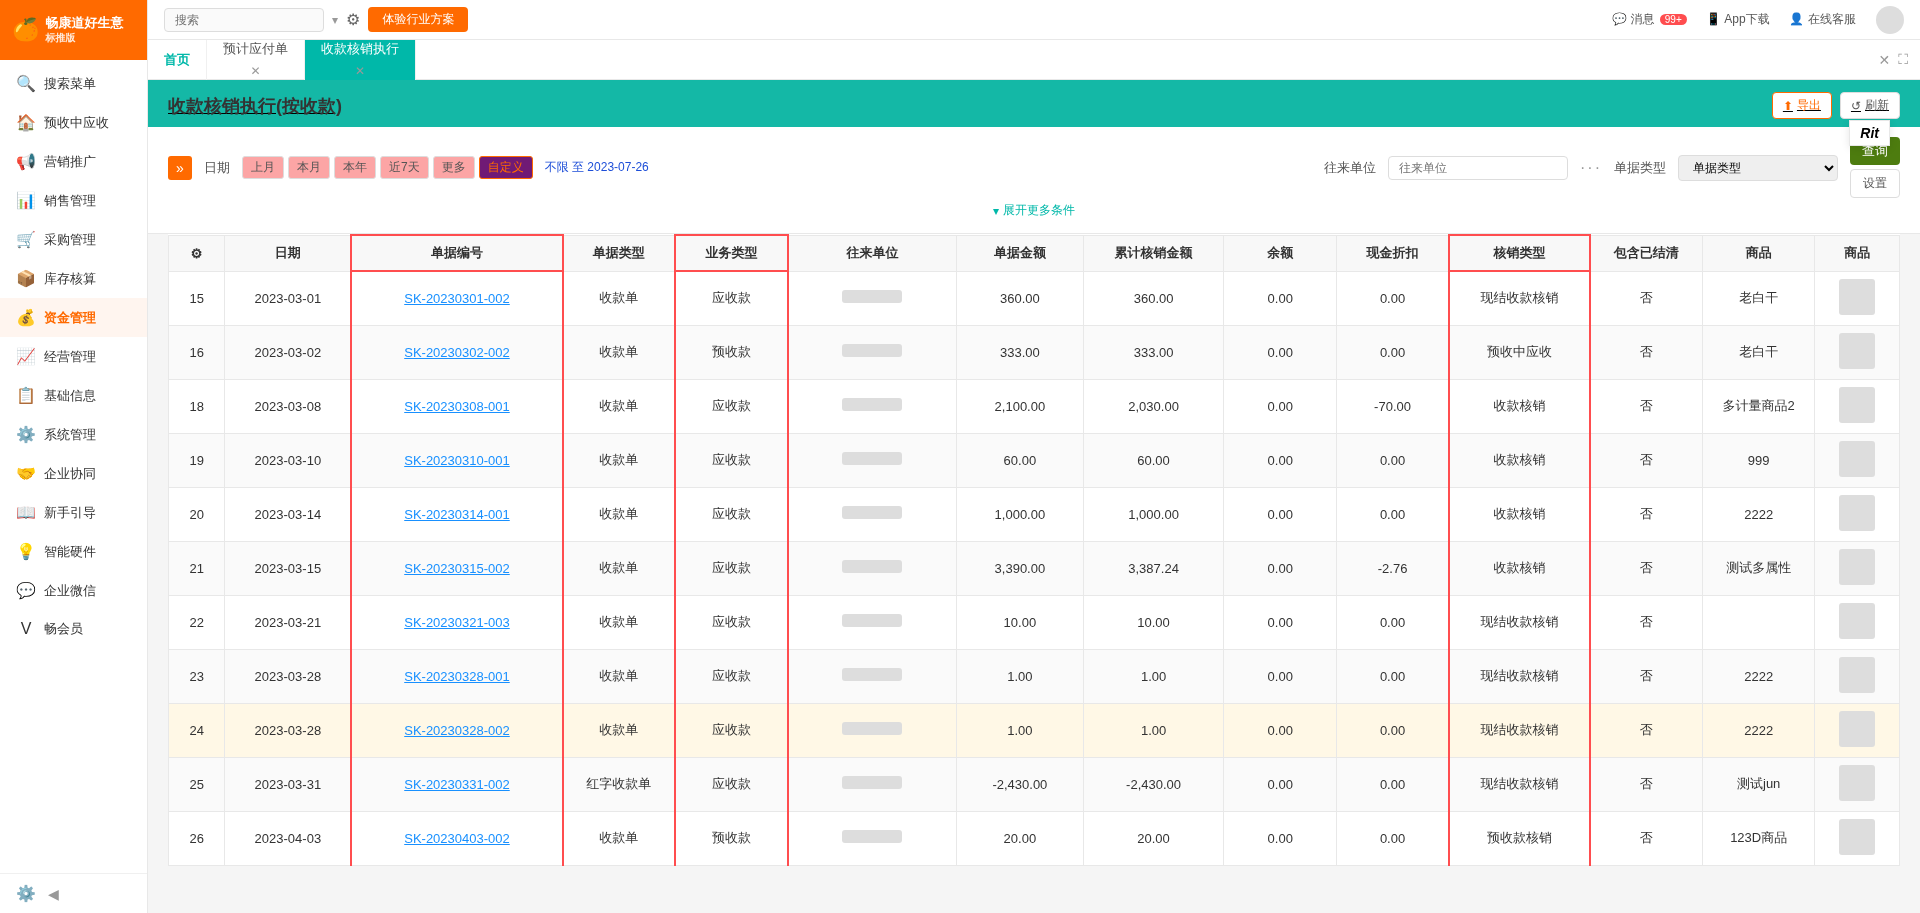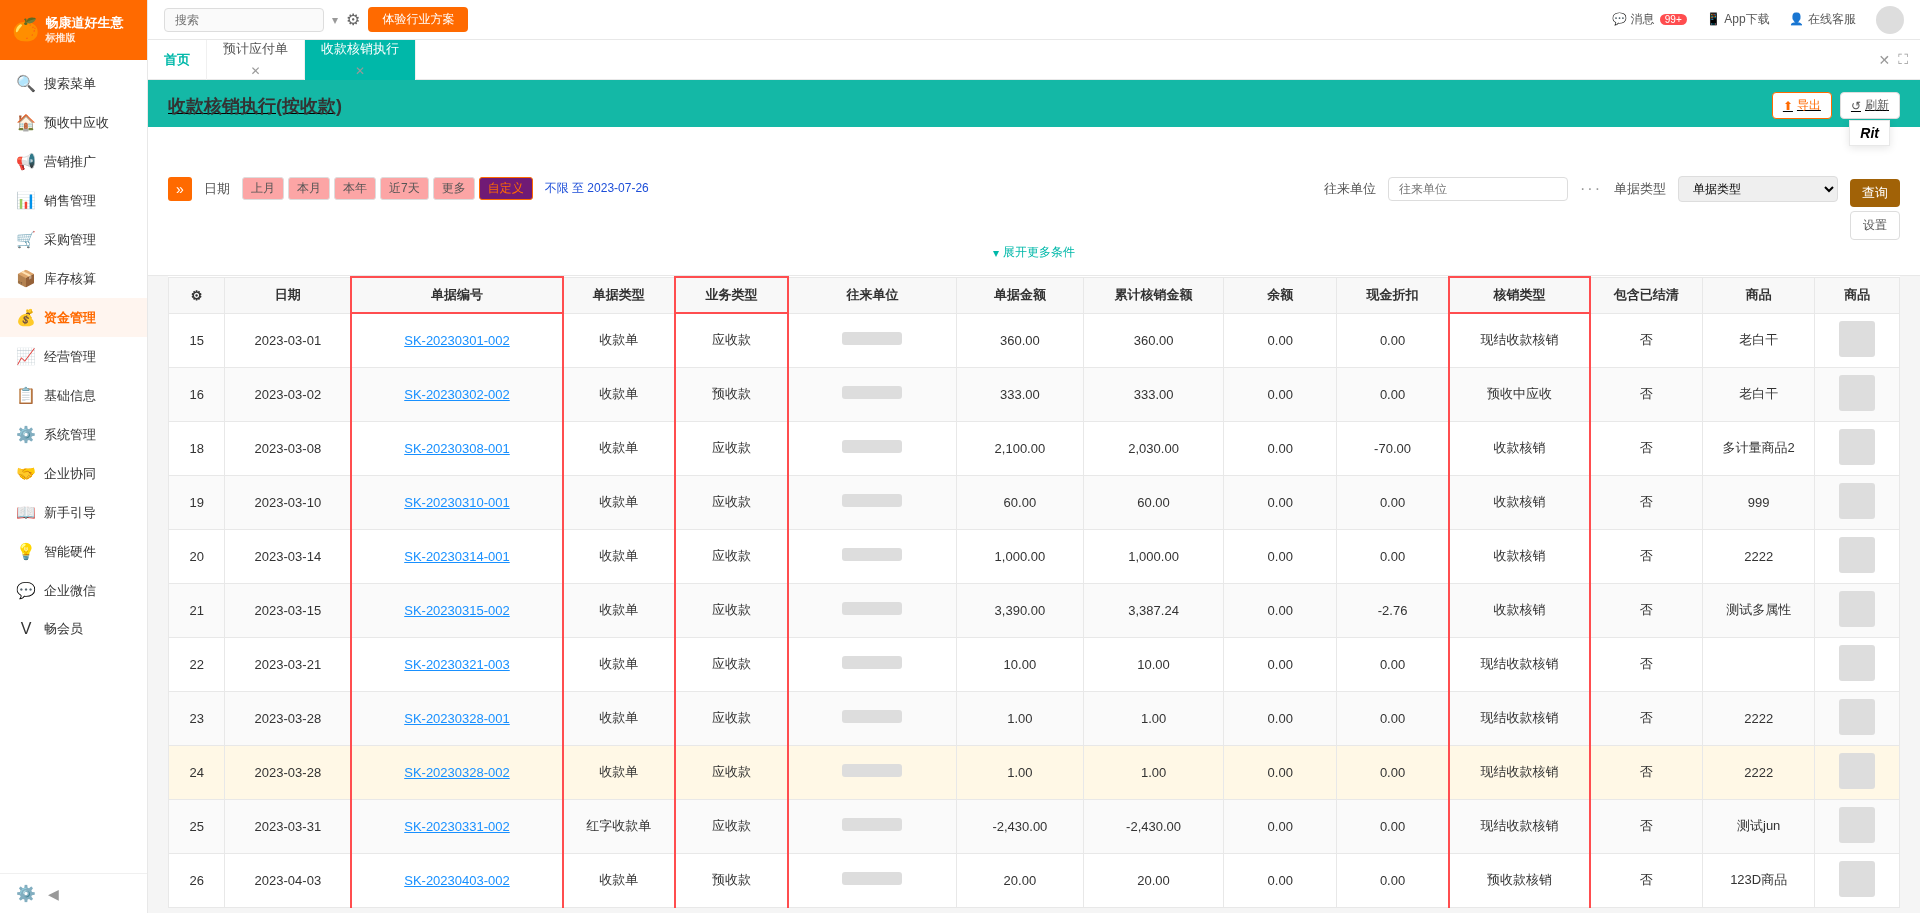--- a/index.html
+++ b/index.html
@@ -44,21 +44,21 @@
     
     .filter-bar { background: #fff; padding: 10px 20px; border-bottom: 1px solid #e8e8e8; }
     .filter-row { display: flex; align-items: center; gap: 12px; flex-wrap: wrap; }
     .filter-label { color: #555; font-size: 13px; }
     .filter-date-btns { display: flex; align-items: center; gap: 4px; }
     .date-btn { padding: 2px 8px; border: 1px solid #ddd; background: #fca5a5; border-radius: 3px; font-size: 12px; cursor: pointer; color: #555; }
     .date-btn.custom { background: #701a75; border-color: #ff6a00; color: #ff6a00; }
     .filter-input { border: 1px solid #ddd; border-radius: 4px; padding: 4px 10px; font-size: 12px; width: 180px; }
     .filter-dots { color: #999; font-size: 16px; letter-spacing: 2px; }
     .filter-select { border: 1px solid #ddd; border-radius: 4px; padding: 4px 10px; font-size: 12px; width: 160px; }
-    .btn-query { background: #a16207; color: white; border: none; border-radius: 4px; padding: 5px 4px; font-size: 13px; cursor: pointer; margin-top: 42px; }
+    .btn-query { background: #4d7c0f; color: white; border: none; border-radius: 4px; padding: 5px 4px; font-size: 13px; cursor: pointer; }
     .btn-settings { border: 1px solid #ddd; color: #555; background: white; border-radius: 4px; padding: 5px 12px; font-size: 12px; cursor: pointer; }
     .expand-row { display: flex; justify-content: center; padding: 4px 0; }
     .expand-btn { color: #00b8a9; font-size: 12px; cursor: pointer; display: flex; align-items: center; gap: 4px; border: none; background: none; }
     .filter-arrow { width: 24px; height: 24px; background: #ff6a00; color: white; border: none; border-radius: 3px; cursor: pointer; font-size: 14px; display: flex; align-items: center; justify-content: center; flex-shrink: 0; }
 
     
     .table-container { flex: 1; overflow: auto; padding: 0 20px 10px; background: #f5f5f5; }
     .data-table { width: 100%; border-collapse: collapse; background: white; font-size: 13px; table-layout: fixed; }
     .data-table th { background: #f8f8f8; border: 1px solid #e8e8e8; padding: 8px 10px; text-align: center; font-weight: 600; color: #333; white-space: nowrap; position: sticky; top: 0; z-index: 2; }
     .data-table td { border: 1px solid #e8e8e8; padding: 7px 10px; text-align: center; color: #333; white-space: nowrap; overflow: hidden; text-overflow: ellipsis; }

